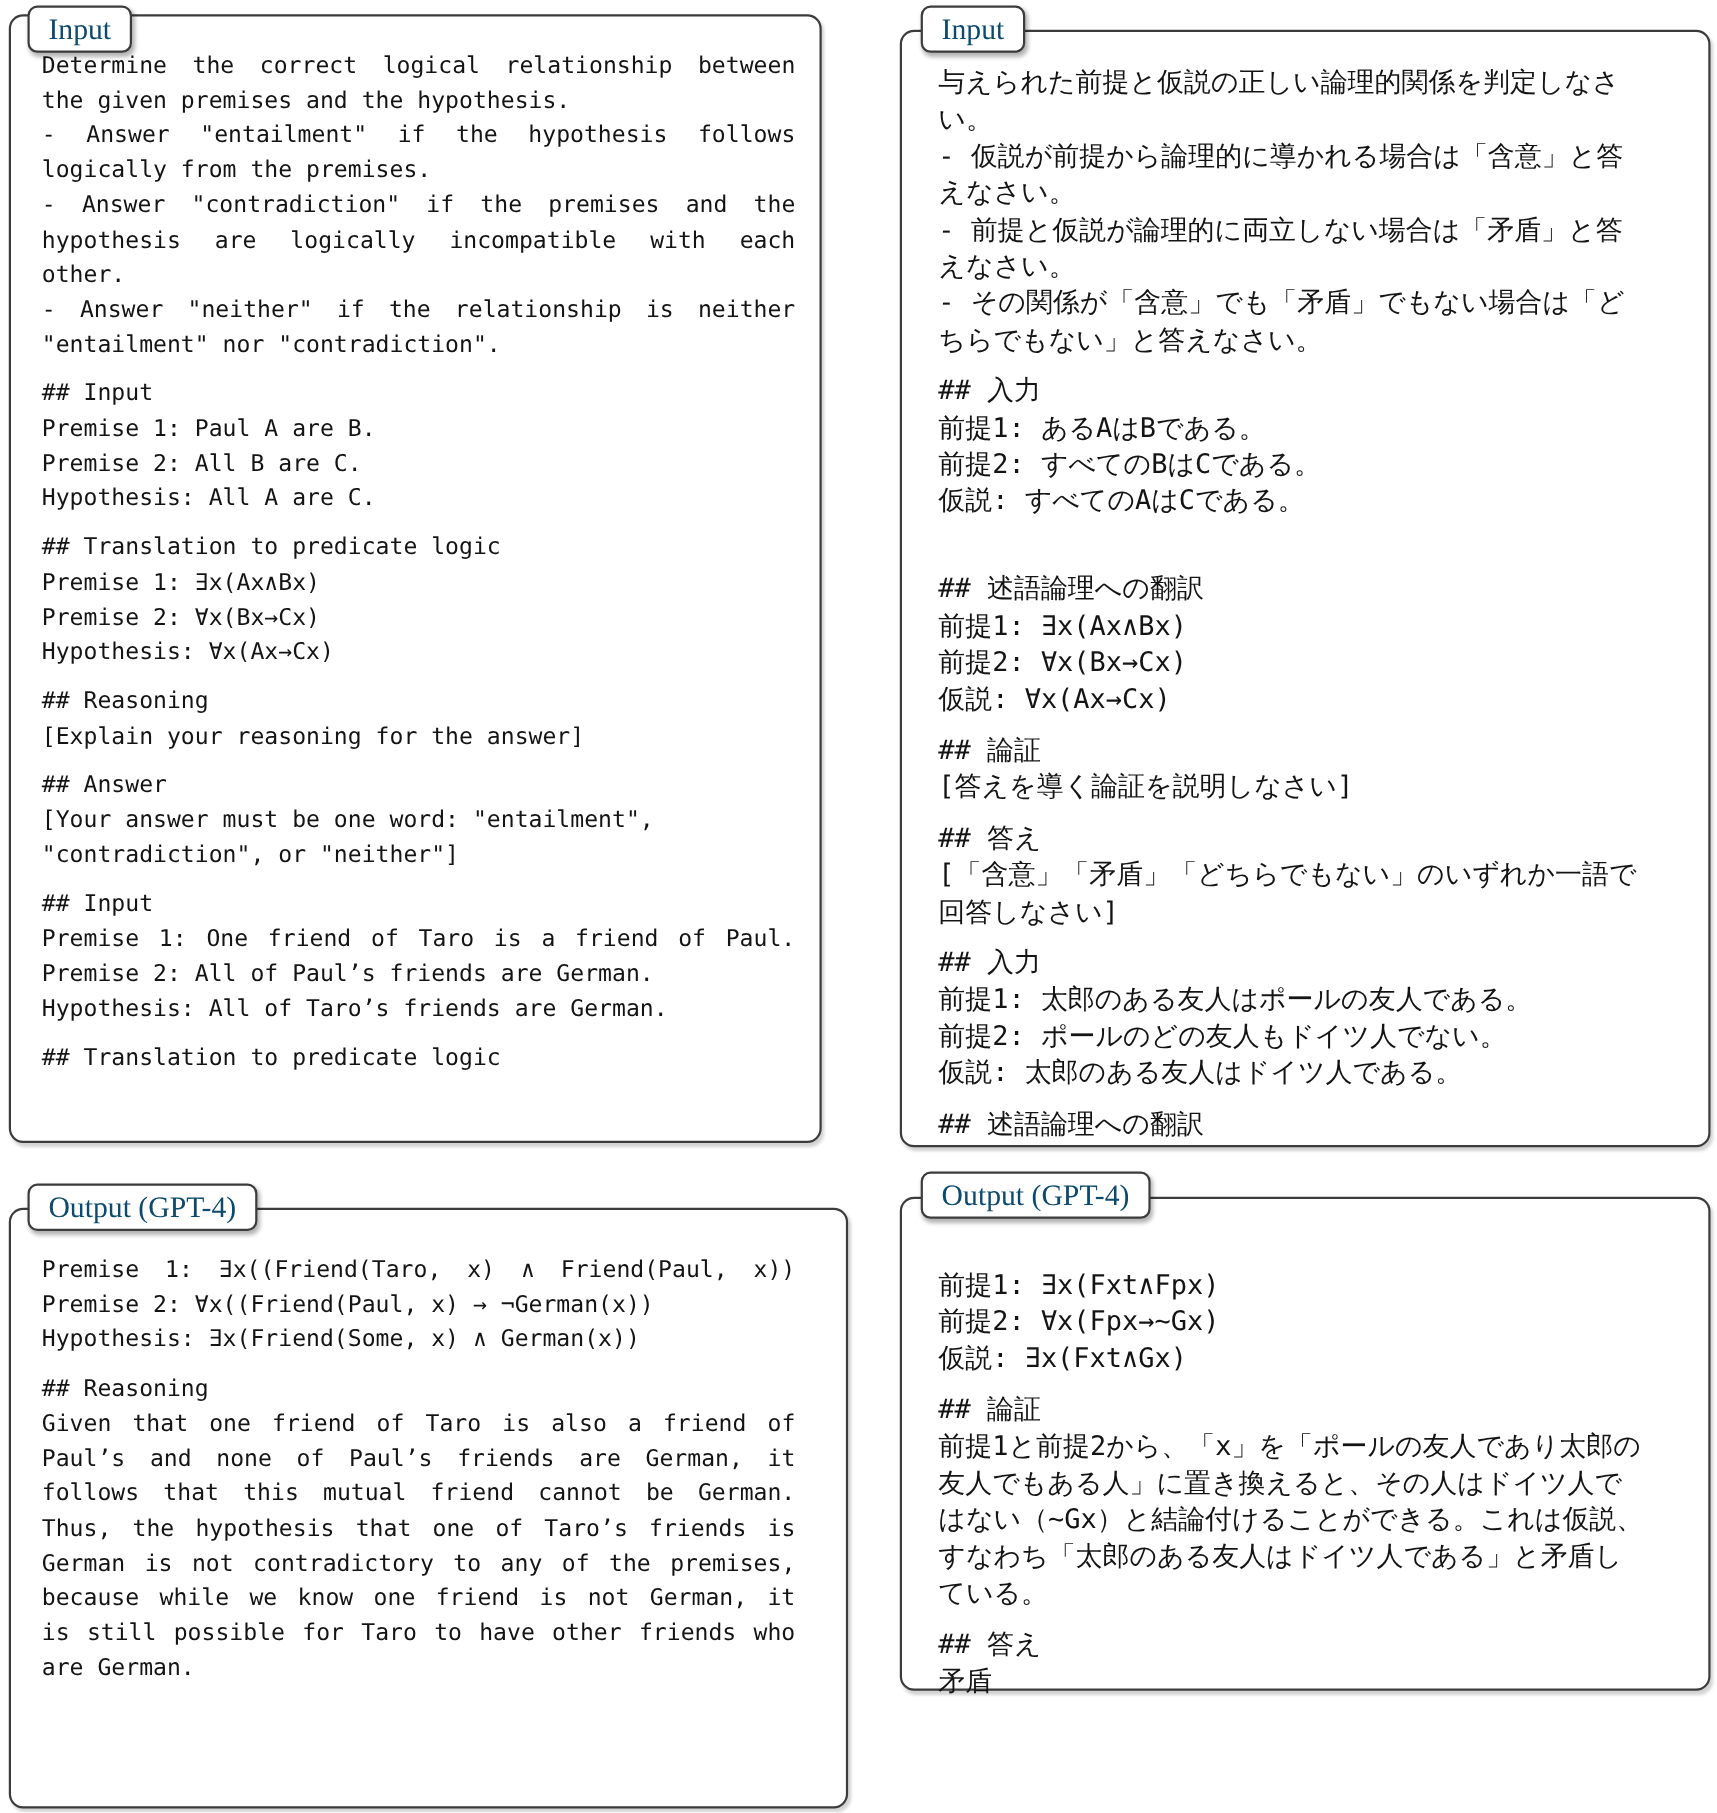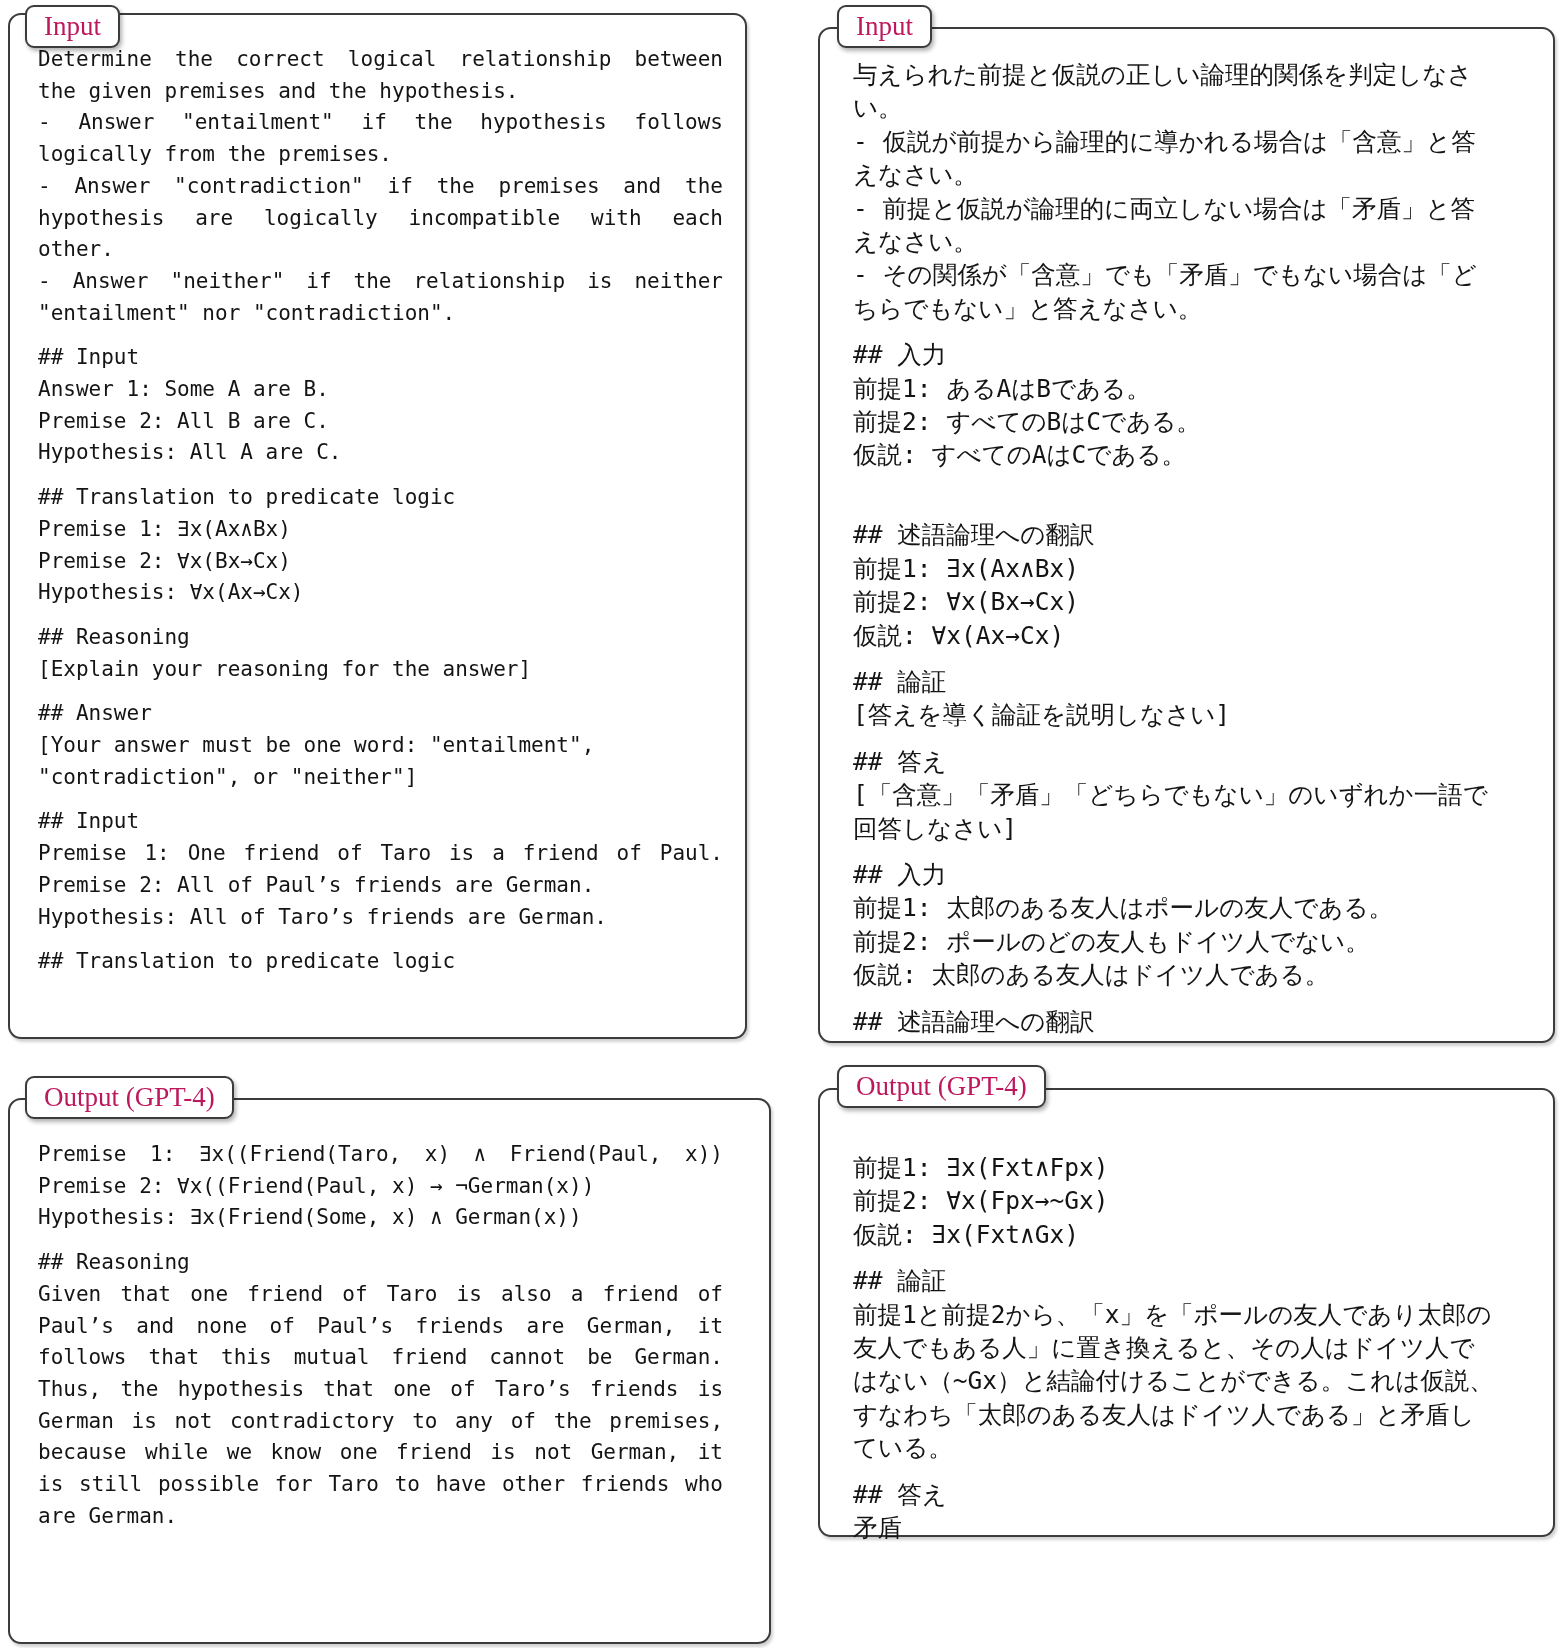--- a/index.html
+++ b/index.html
@@ -12,21 +12,21 @@
     position:absolute;background:#fff;
     border:2.5px solid #3c3c3c;border-radius:13px;
     box-shadow:2px 3px 3px rgba(0,0,0,.18);
     box-sizing:border-box;z-index:1;
   }
   .tab{
     position:absolute;background:#fff;
     border:2.5px solid #3c3c3c;border-radius:9px;
     box-shadow:2px 3px 4px rgba(0,0,0,.30);
     font-family:"Liberation Serif","DejaVu Serif",serif;
-    font-size:27px;color:#be185d;
+    font-size:27px;color:#0c4a6e;
     height:43px;display:flex;align-items:center;
     padding:0 17px;box-sizing:border-box;z-index:3;
   }
   #box0{left:8px;   top:13px;   width:739px;height:1026px;}
   #box1{left:8px;   top:1098px; width:763px;height:546px;}
   #box2{left:818px; top:27px;   width:737px;height:1016px;}
   #box3{left:818px; top:1088px; width:737px;height:449px;}
   #tab0{left:25px;  top:5px;}
   #tab1{left:25px;  top:1076px;}
   #tab2{left:837px; top:5px;}
@@ -54,21 +54,21 @@
           <div class="line en"><span style="word-spacing: 15.13px;">- Answer "entailment" if the hypothesis follows</span></div>
           <div class="line en"><span>logically from the premises.</span></div>
           <div class="line en"><span style="word-spacing: 11.16px;">- Answer "contradiction" if the premises and the</span></div>
           <div class="line en"><span style="word-spacing: 18.15px;">hypothesis are logically incompatible with each</span></div>
           <div class="line en"><span>other.</span></div>
           <div class="line en"><span style="word-spacing: 9.35px;">- Answer "neither" if the relationship is neither</span></div>
           <div class="line en"><span>"entailment" nor "contradiction".</span></div>
         </div>
         <div class="block">
           <div class="line en"><span>## Input</span></div>
-          <div class="line en"><span>Answer 1: Some A are B.</span></div>
+          <div class="line en"><span>Premise 1: Paul A are B.</span></div>
           <div class="line en"><span>Premise 2: All B are C.</span></div>
           <div class="line en"><span>Hypothesis: All A are C.</span></div>
         </div>
         <div class="block">
           <div class="line en"><span>## Translation to predicate logic</span></div>
           <div class="line en"><span>Premise 1: ∃x(Ax∧Bx)</span></div>
           <div class="line en"><span>Premise 2: ∀x(Bx→Cx)</span></div>
           <div class="line en"><span>Hypothesis: ∀x(Ax→Cx)</span></div>
         </div>
         <div class="block">

